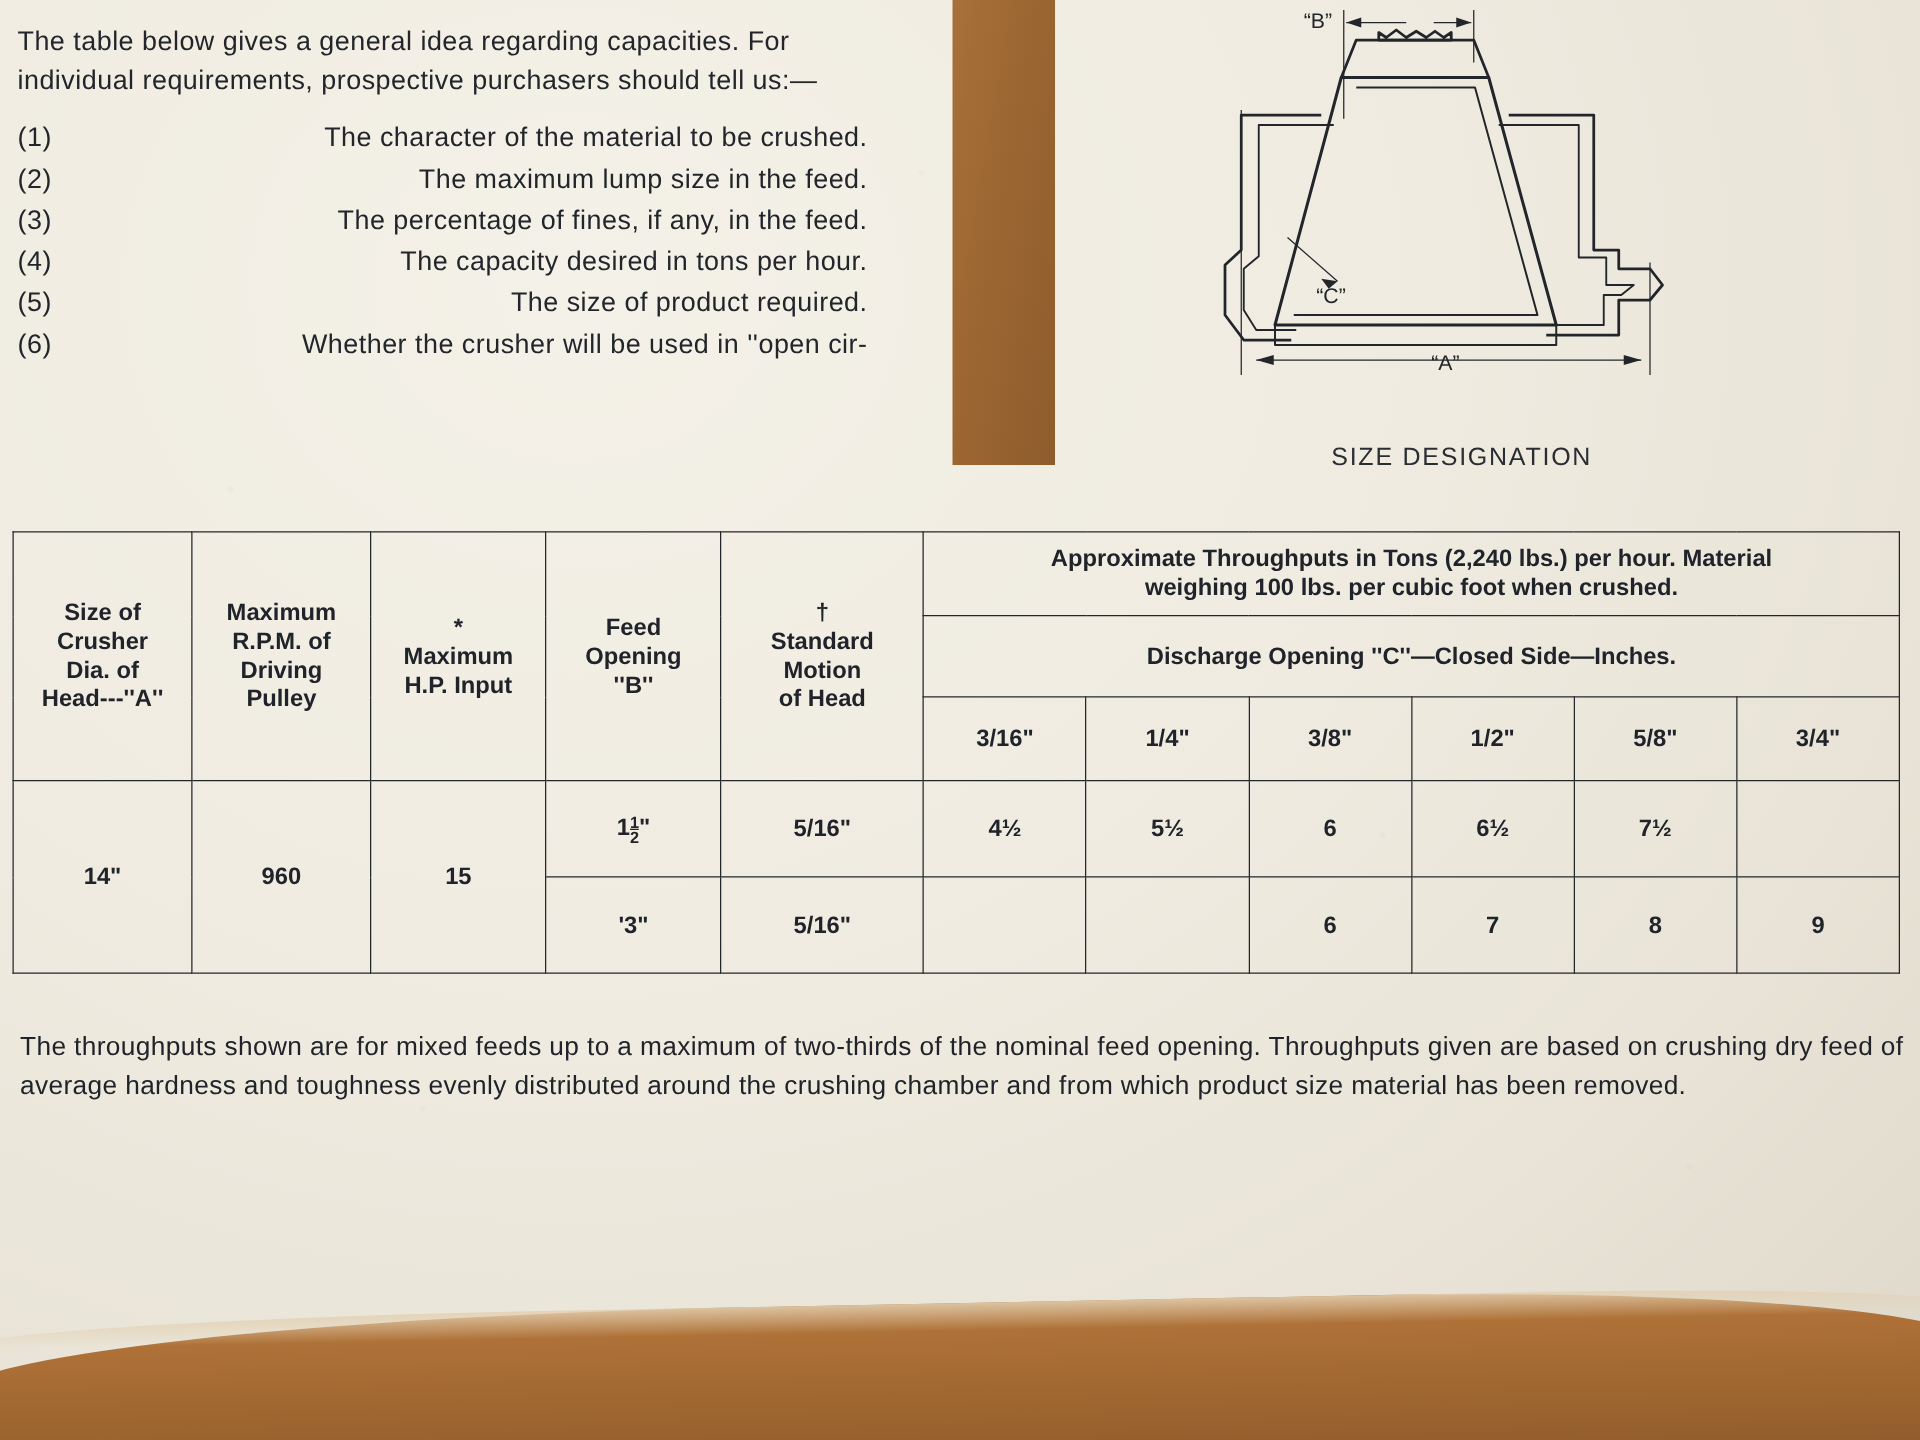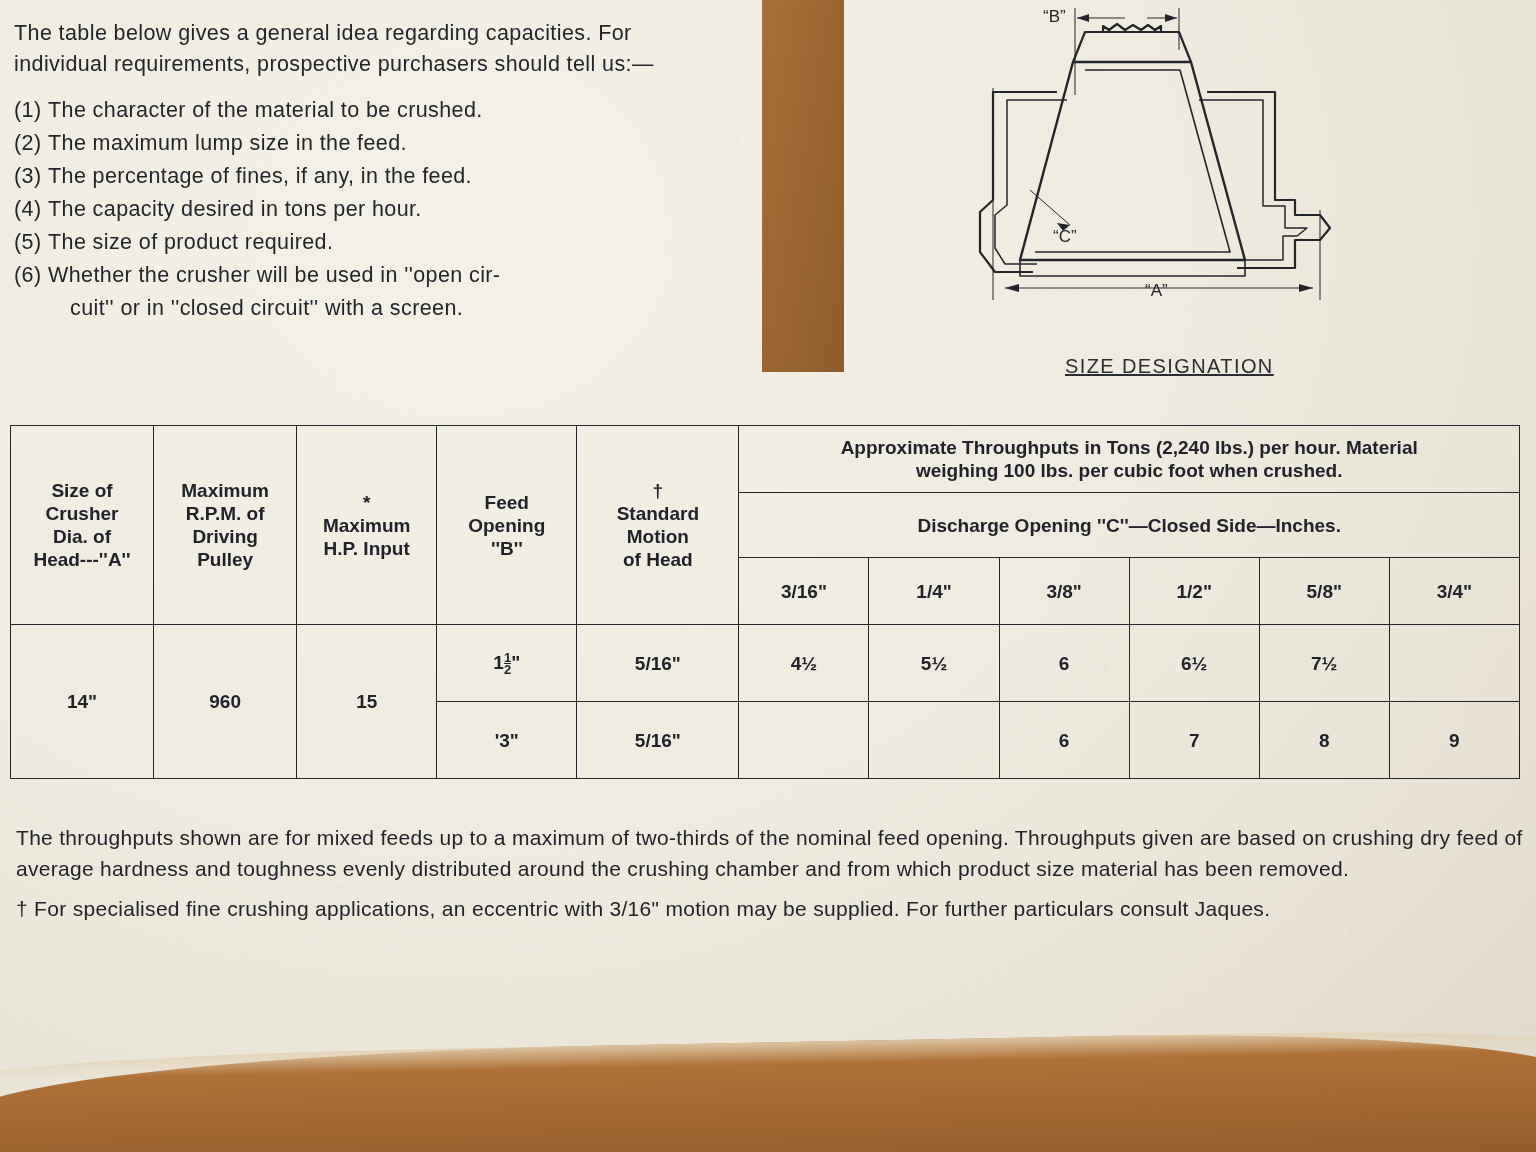--- a/index.html
+++ b/index.html
@@ -68,21 +68,21 @@
     line-height: 31px;
     letter-spacing: .4px;
   }
   .intro p { margin: 0 0 6px 0; }
   .intro .listline {
     display: flex;
     margin: 0;
     line-height: 33px;
   }
   .intro .listline .num { width: 34px; flex: none; }
-  .intro .listline .txt { flex: 1; }
+  .intro .listline .txt { flex: 1; text-align: right; }
   .intro .cont { margin-left: 56px; line-height: 33px;}
 
   
   #stripe {
     position: absolute;
     left: 762px;
     top: 0px;
     width: 82px;
     height: 372px;
     background: linear-gradient(100deg,#a8703a 0%, #9a6531 50%, #8e5c2c 100%);
@@ -96,21 +96,20 @@
     width: 545px;
     height: 390px;
   }
   #diagram .caption {
     position: absolute;
     left: 90px;
     top: 355px;
     font-size: 20px;
     letter-spacing: 1.4px;
     color: #2a2e33;
-    text-decoration: underline;
   }
 
   
   #tablewrap {
     position: absolute;
     left: 10px;
     top: 425px;
     width: 1510px;
   }
   table.spec {
@@ -173,21 +172,20 @@
       <span class="txt">The capacity desired in tons per hour.</span>
     </div>
     <div class="listline">
       <span class="num">(5)</span>
       <span class="txt">The size of product required.</span>
     </div>
     <div class="listline">
       <span class="num">(6)</span>
       <span class="txt">Whether the crusher will be used in ''open cir-</span>
     </div>
-    <div class="cont">cuit'' or in ''closed circuit'' with a screen.</div>
   </div>
 
   <div id="stripe"></div>
 
   <div id="diagram">
     <svg width="545" height="355" viewBox="0 0 545 355">
       <g fill="none" stroke="#22262b" stroke-width="2.2" stroke-linejoin="round">
 
         <path d="M128 32 L128 26 L134 30 L142 24 L150 30 L158 25 L166 30 L173 25 L180 30 L186 26 L186 32 Z"></path>
 
@@ -320,17 +318,16 @@
           <td>7</td>
           <td>8</td>
           <td>9</td>
         </tr>
       </tbody>
     </table>
   </div>
 
   <div id="notes">
     <p>The throughputs shown are for mixed feeds up to a maximum of two-thirds of the nominal feed opening. Throughputs given are based on crushing dry feed of average hardness and toughness evenly distributed around the crushing chamber and from which product size material has been removed.</p>
-    <p>† For specialised fine crushing applications, an eccentric with 3/16" motion may be supplied. For further particulars consult Jaques.</p>
   </div>
 
   <div id="desk"></div>
 </div>
 
 </body></html>

